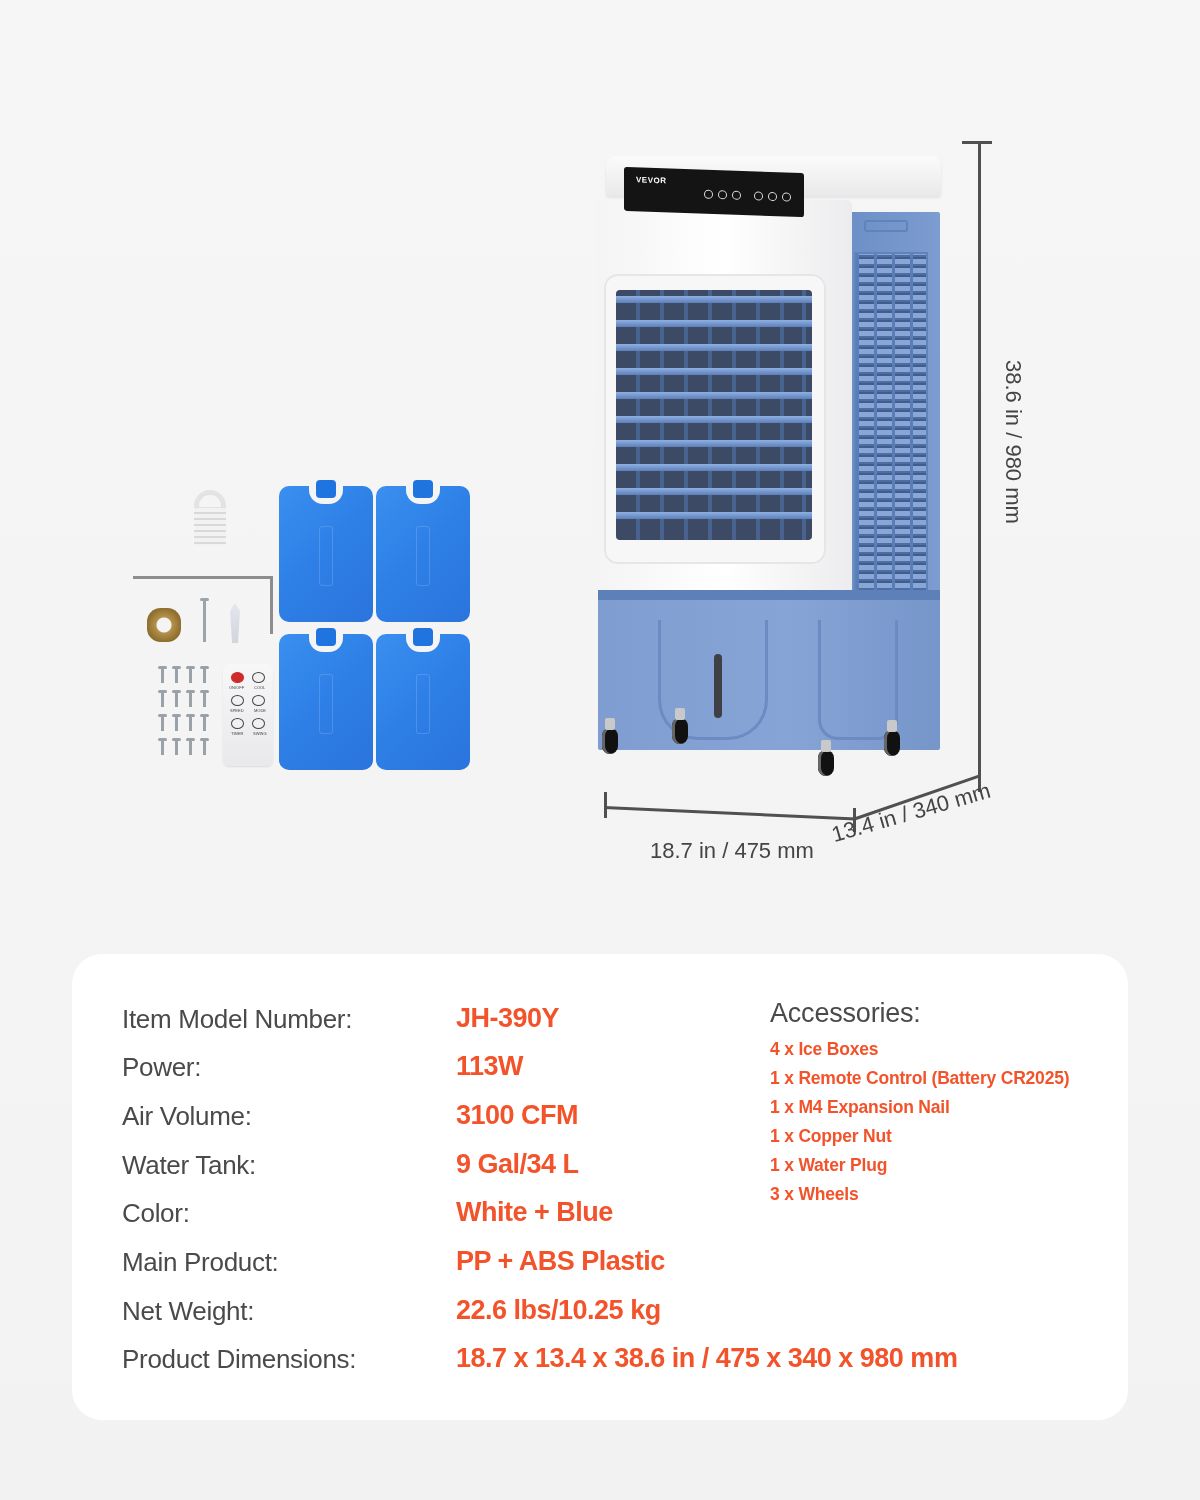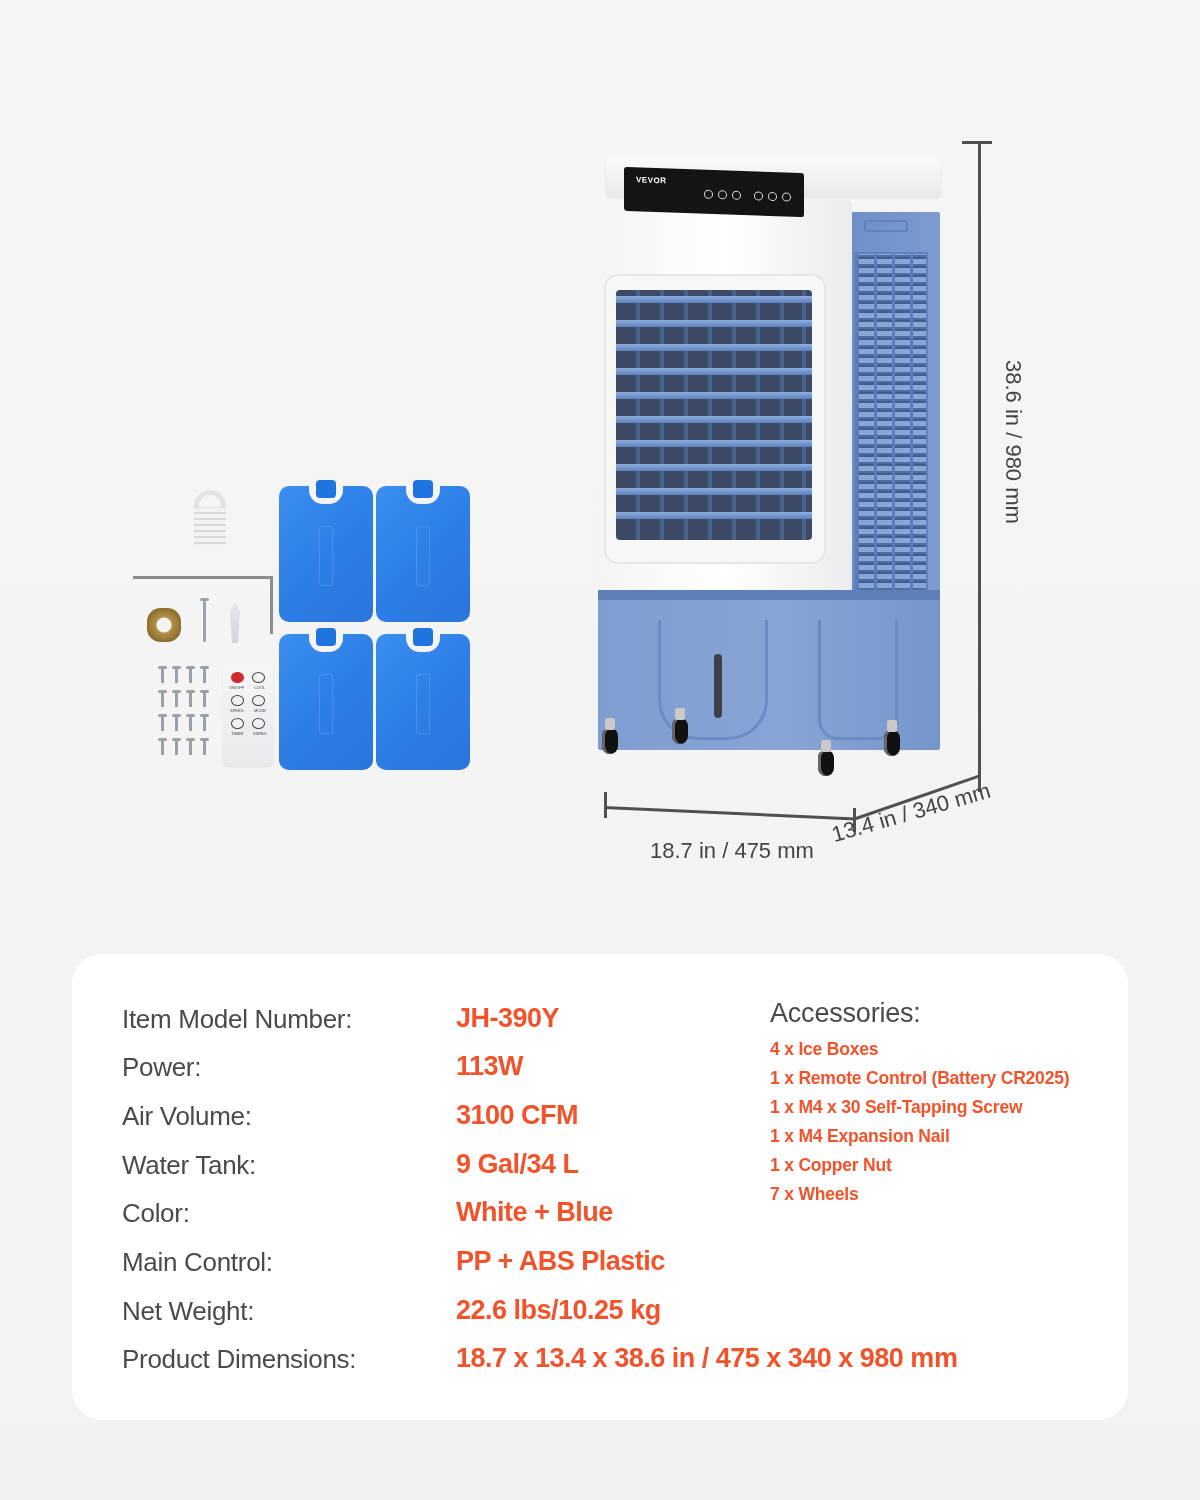--- a/index.html
+++ b/index.html
@@ -219,36 +219,36 @@
       </div>
       <div class="spec-row" style="top:146px">
         <span class="spec-label">Water Tank:</span>
         <span class="spec-value">9 Gal/34 L</span>
       </div>
       <div class="spec-row" style="top:194px">
         <span class="spec-label">Color:</span>
         <span class="spec-value">White + Blue</span>
       </div>
       <div class="spec-row" style="top:243px">
-        <span class="spec-label">Main Control:</span>
+        <span class="spec-label">Main Product:</span>
         <span class="spec-value">PP + ABS Plastic</span>
       </div>
       <div class="spec-row" style="top:292px">
         <span class="spec-label">Net Weight:</span>
         <span class="spec-value">22.6 lbs/10.25 kg</span>
       </div>
       <div class="spec-row" style="top:340px">
         <span class="spec-label">Product Dimensions:</span>
         <span class="spec-value">18.7 x 13.4 x 38.6 in / 475 x 340 x 980 mm</span>
       </div>
     </div>
 
     <div class="acc-block">
       <div class="acc-title">Accessories:</div>
       <div class="acc-item">4 x Ice Boxes</div>
       <div class="acc-item">1 x Remote Control (Battery CR2025)</div>
-      <div class="acc-item">1 x M4 x 30 Self-Tapping Screw</div>
       <div class="acc-item">1 x M4 Expansion Nail</div>
       <div class="acc-item">1 x Copper Nut</div>
-      <div class="acc-item">7 x Wheels</div>
+      <div class="acc-item">1 x Water Plug</div>
+      <div class="acc-item">3 x Wheels</div>
     </div>
   </div>
 </div>
 
 </body></html>

